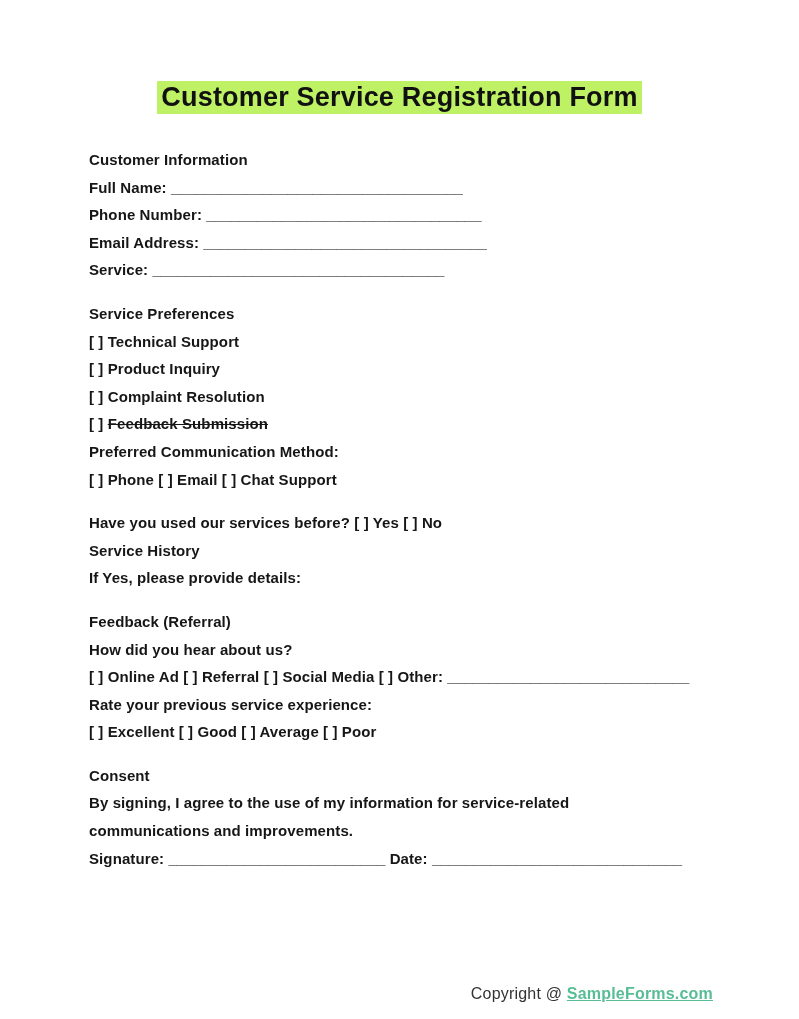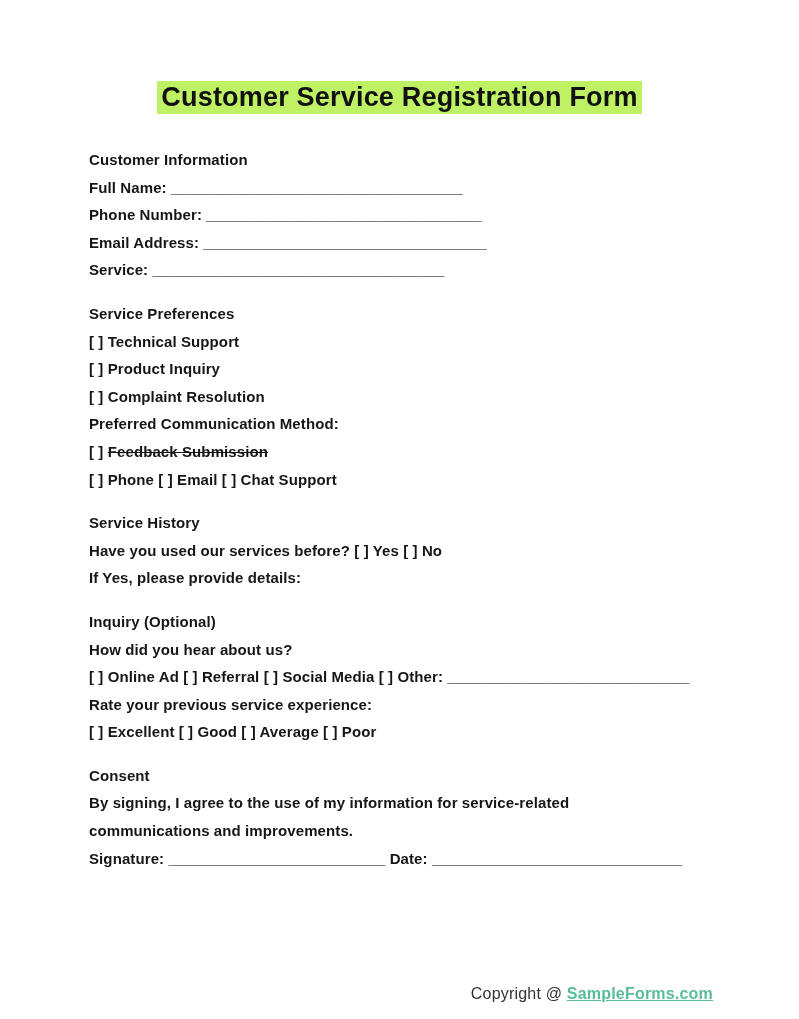--- a/index.html
+++ b/index.html
@@ -75,31 +75,31 @@
       <div class="line"><span>Full Name: </span><span class="blank">___________________________________</span></div>
       <div class="line"><span>Phone Number: </span><span class="blank">_________________________________</span></div>
       <div class="line"><span>Email Address: </span><span class="blank">__________________________________</span></div>
       <div class="line"><span>Service: </span><span class="blank">___________________________________</span></div>
     </div>
     <div class="section">
       <div class="line"><span>Service Preferences</span></div>
       <div class="line"><span>[ ] Technical Support</span></div>
       <div class="line"><span>[ ] Product Inquiry</span></div>
       <div class="line"><span>[ ] Complaint Resolution</span></div>
+      <div class="line"><span>[ ] </span><span class="strike">Feedback Submission</span></div>
       <div class="line"><span>Preferred Communication Method:</span></div>
-      <div class="line"><span>[ ] </span><span class="strike">Feedback Submission</span></div>
       <div class="line"><span>[ ] Phone [ ] Email [ ] Chat Support</span></div>
     </div>
     <div class="section">
+      <div class="line"><span>Have you used our services before? [ ] Yes [ ] No</span></div>
       <div class="line"><span>Service History</span></div>
-      <div class="line"><span>Have you used our services before? [ ] Yes [ ] No</span></div>
       <div class="line"><span>If Yes, please provide details:</span></div>
     </div>
     <div class="section">
-      <div class="line"><span>Inquiry (Optional)</span></div>
+      <div class="line"><span>Feedback (Referral)</span></div>
       <div class="line"><span>How did you hear about us?</span></div>
       <div class="line"><span>[ ] Online Ad [ ] Referral [ ] Social Media [ ] Other: </span><span class="blank">_____________________________</span></div>
       <div class="line"><span>Rate your previous service experience:</span></div>
       <div class="line"><span>[ ] Excellent [ ] Good [ ] Average [ ] Poor</span></div>
     </div>
     <div class="section">
       <div class="line"><span>Consent</span></div>
       <div class="line"><span>By signing, I agree to the use of my information for service-related</span></div>
       <div class="line"><span>communications and improvements.</span></div>
       <div class="line"><span>Signature: </span><span class="blank">__________________________</span><span> Date: </span><span class="blank">______________________________</span></div>

